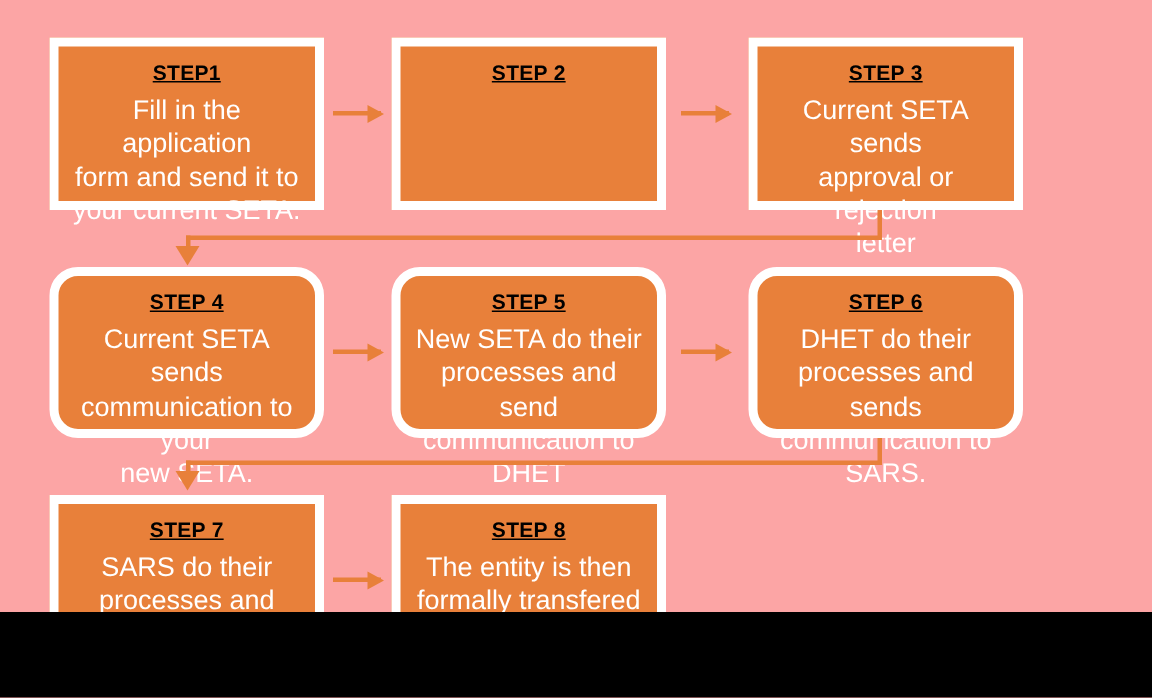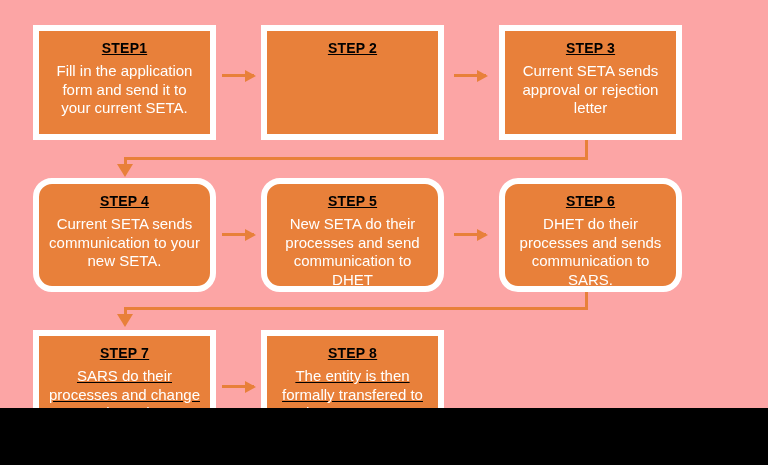--- a/index.html
+++ b/index.html
@@ -33,29 +33,29 @@
     color: #000000;
     font-weight: bold;
     font-size: 14px;
     text-decoration: underline;
     line-height: 1.15;
     margin-bottom: 6px;
     letter-spacing: 0.2px;
   }
   .step-body {
     color: #FFFFFF;
-    font-size: 15px;
+    font-size: 18px;
     line-height: 1.24;
     white-space: pre-line;
   }
 
   
   .r1 { top: 25px;  height: 115px; }
   .r2 { top: 178px; height: 114px; border-radius: 19px; }
-  .r3 { top: 330px; height: 115px; text-decoration: underline; }
+  .r3 { top: 330px; height: 115px; }
   .c1 { left: 33px;  width: 183px; }
   .c2 { left: 261px; width: 183px; }
   .c3 { left: 499px; width: 183px; }
 
   
   .h-arrow {
     position: absolute;
     height: 3px;
     background: #E8803A;
   }

